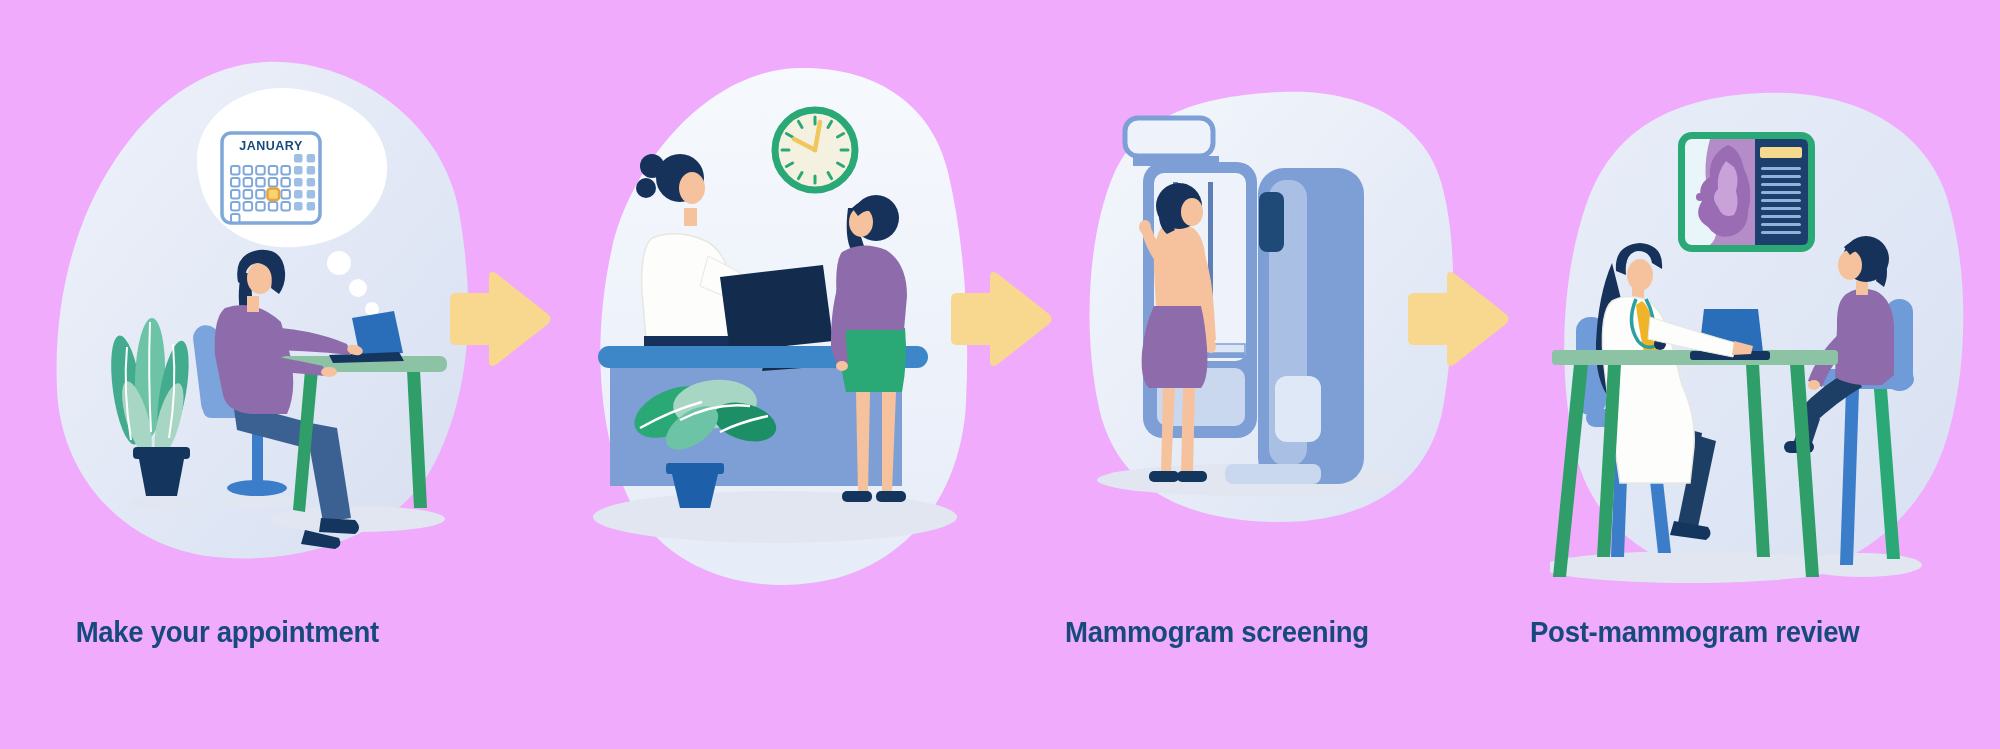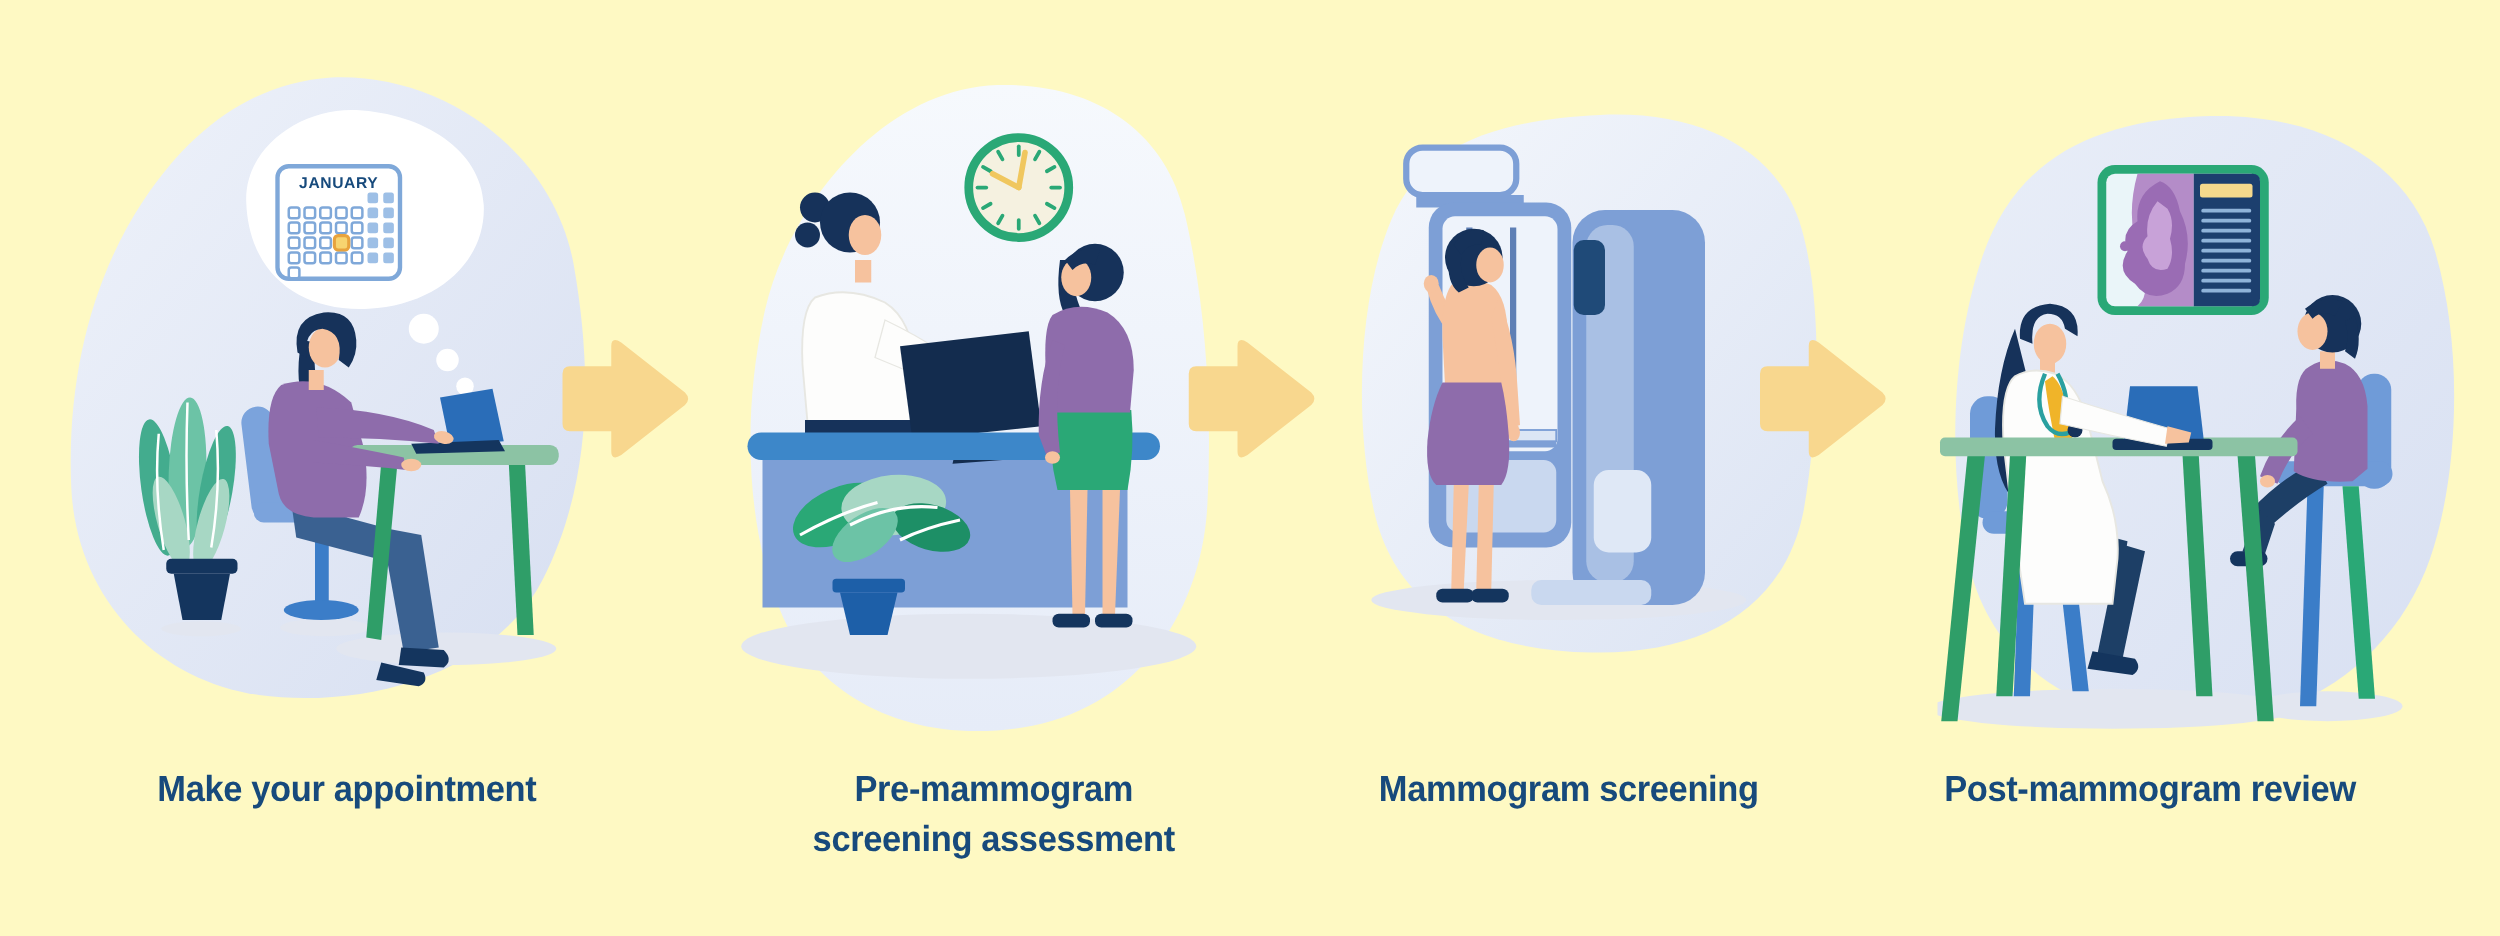--- a/index.html
+++ b/index.html
@@ -1,20 +1,20 @@
 <!DOCTYPE html>
 <html style="--caption: #174a7c; --arrow: #f8d78e; --navy: #16325a; --navyDeep: #14355e; --skin: #f6c29e; --purple: #8e6cab; --jeans: #3a6191; --pantsDark: #1d3f66; --green: #2aa876; --deskTop: #8cc3a4; --legGreen: #2f9e68; --blue: #3d87c9; --periwinkle: #7d9fd6; --periLight: #a9c0e4; --panelLight: #eef3fb; --baseLight: #c9d8ef; --laptop: #2a6db8; --chair: #7ba3dc; --chair4: #6f9bd8; --pedestal: #3b7dc8; --monitor: #132c4e; --winNavy: #1f4a78; --rod: #5e7fb5; --potBlue: #1d5fa8; --cream: #f5f1e0; --handsYellow: #f0c75e; --calBorder: #7fa8d9; --calFill: #9dbfe6; --calHighlight: #f7d470; --calHighlightEdge: #e8a33d; --coat: #fdfdfc; --coatEdge: #e7e7e2; --shirtYellow: #f0b429; --steth: #2aa0a0; --displayNavy: #1c3f6e; --displayLines: #8fb3d9; --displayYellow: #f5d98c; --scanBg: #eaf5f9; --scanMid: #b48cc8; --scanDark: #9a6cb4; --scanLight: #c8a2d8; --shadow: #e2e6f0;"><head>
 <meta charset="utf-8">
 <style>
   html,body{margin:0;padding:0;background:#fff;}
-  .canvas{position:relative;width:2000px;height:749px;background:#fef9c3;overflow:hidden;
+  .canvas{position:relative;width:2000px;height:749px;background:#f0abfc;overflow:hidden;
           font-family:"Liberation Sans",sans-serif;}
   .panel{position:absolute;display:block;}
   .arrow{position:absolute;width:106px;height:102px;}
-  .caption{position:absolute;text-align:center;font-weight:bold;font-size:29px;line-height:40px;
+  .caption{position:absolute;font-weight:bold;font-size:29px;line-height:40px;
            color:var(--caption,#174a7c);letter-spacing:-0.3px;}
   .caption span{display:block;transform:scaleX(.95);}
   svg{display:block;}
   text.cal-month{font-family:"Liberation Sans",sans-serif;font-weight:bold;font-size:12.5px;
                  letter-spacing:.5px;fill:var(--caption,#174a7c);}
 </style>
 </head>
 <body>
 
 <div class="canvas">
@@ -362,24 +362,20 @@
   <svg class="arrow" style="left:948px;top:268px" viewBox="0 0 106 102">
     <path fill="var(--arrow,#f8d78e)" d="M42 25 L42 9 Q42 1 50 6 L101 46 Q106 51 101 56 L50 96 Q42 101 42 93 L42 77 L9 77 Q3 77 3 71 L3 31 Q3 25 9 25 Z"></path>
   </svg>
   <svg class="arrow" style="left:1405px;top:268px" viewBox="0 0 106 102">
     <path fill="var(--arrow,#f8d78e)" d="M42 25 L42 9 Q42 1 50 6 L101 46 Q106 51 101 56 L50 96 Q42 101 42 93 L42 77 L9 77 Q3 77 3 71 L3 31 Q3 25 9 25 Z"></path>
   </svg>
 
   <div class="caption" style="left:65px;top:612px;width:425px">
     <span>Make your appointment</span>
   </div>
-  <div class="caption" style="left:580px;top:612px;width:430px">
-    <span>Pre-mammogram</span>
-    <span>screening assessment</span>
-  </div>
   <div class="caption" style="left:1520px;top:612px;width:400px">
     <span>Post-mammogram review</span>
   </div>
   <div class="caption" style="left:1055px;top:612px;width:400px">
     <span>Mammogram screening</span>
   </div>
 
 </div>
 
 </body></html>

